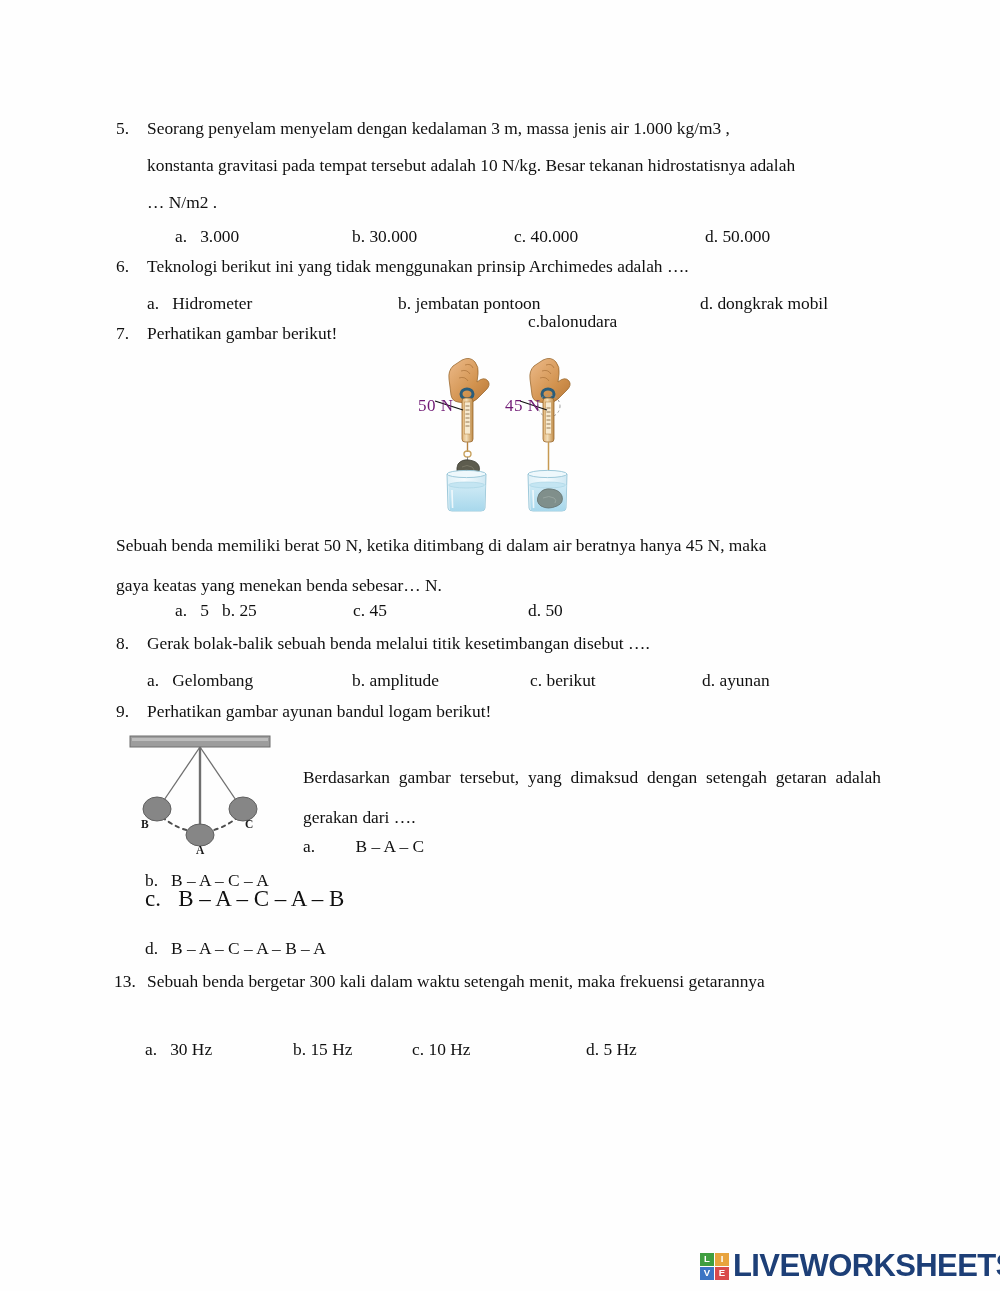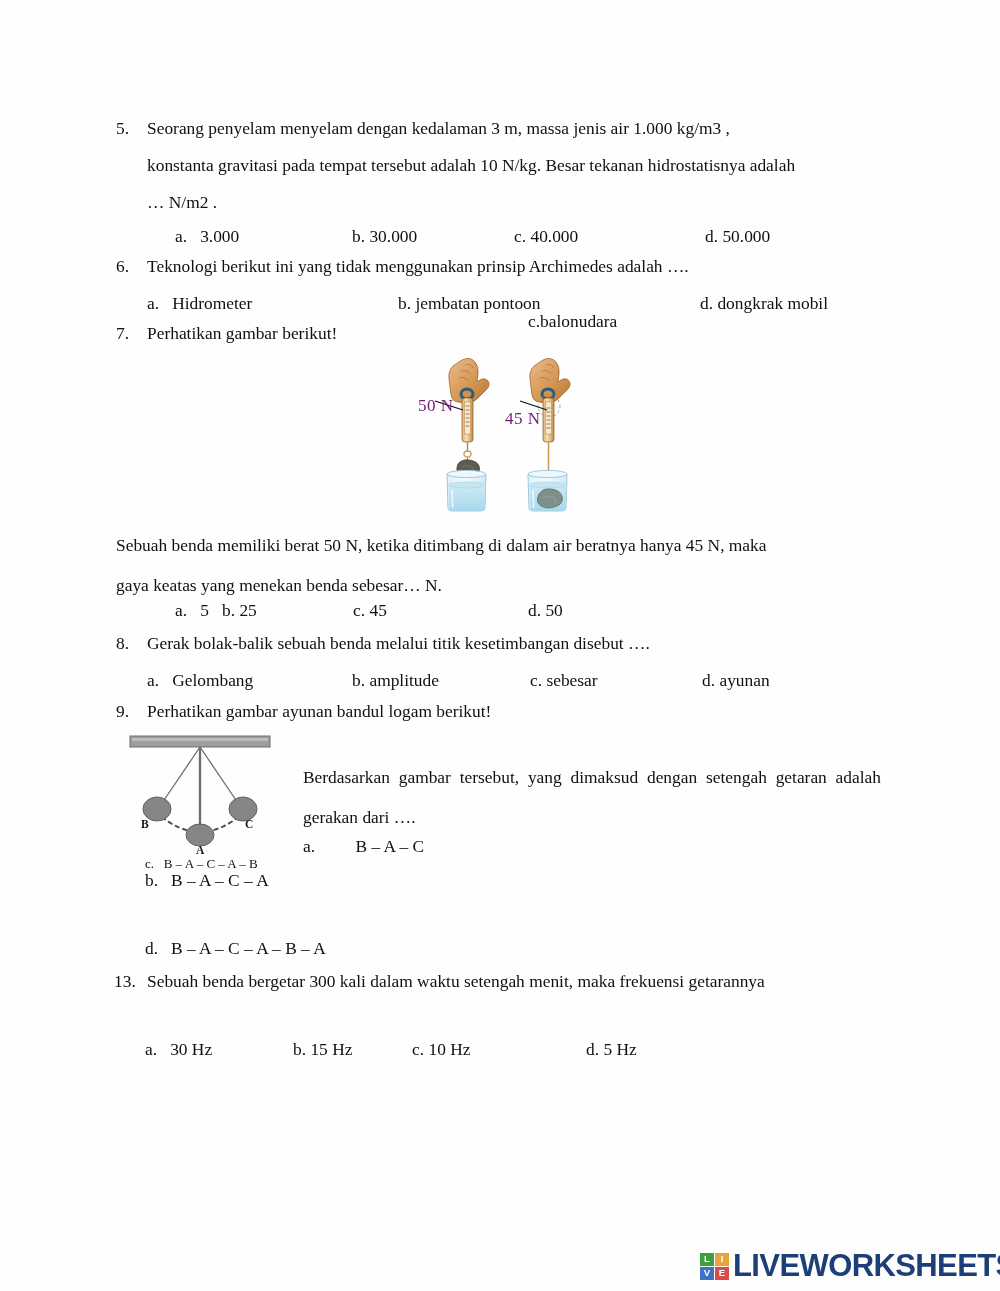--- a/index.html
+++ b/index.html
@@ -186,21 +186,21 @@
 
   <div class="q" style="top:315px;">
     <span class="qnum">7.</span>
     <div class="qbody">
       <div>Perhatikan gambar berikut!</div>
     </div>
   </div>
 
   <div class="fig-buoy">
     <span class="scale-label" style="left:13px; top:44px;">50 N</span>
-    <span class="scale-label" style="left:100px; top:57px;">45 N</span>
+    <span class="scale-label" style="left:100px; top:44px;">45 N</span>
 
     <svg width="180" height="160" viewBox="0 0 180 160">
       <defs>
         <linearGradient id="waterGrad" x1="0" y1="0" x2="0" y2="1">
           <stop offset="0%" stop-color="#cfeaf5"></stop>
           <stop offset="100%" stop-color="#a8d8ec"></stop>
         </linearGradient>
         <linearGradient id="glassGrad" x1="0" y1="0" x2="1" y2="0">
           <stop offset="0%" stop-color="#dff1f8"></stop>
           <stop offset="45%" stop-color="#f4fbfe"></stop>
@@ -322,21 +322,21 @@
     <div class="opt" style="left:31px;">
       <span class="lab">a.</span>
       &nbsp;&nbsp;<span>Gelombang</span>
     </div>
     <div class="opt" style="left:236px;">
       <span class="lab">b.</span>
       <span>amplitude</span>
     </div>
     <div class="opt" style="left:414px;">
       <span class="lab">c.</span>
-      <span>sebesar</span>
+      <span>berikut</span>
     </div>
     <div class="opt" style="left:586px;">
       <span class="lab">d.</span>
       <span>ayunan</span>
     </div>
   </div>
 
   <div class="q" style="top:693px;">
     <span class="qnum">9.</span>
     <div class="qbody">
@@ -369,21 +369,21 @@
 
   <div class="opt" style="position:absolute; left:303px; top:828px; font-size:17.4px; line-height:37px;">
     <span class="lab">a.</span>
     <span style="display:inline-block;width:36px;"></span><span>B – A – C</span>
   </div>
 
   <div class="opt" style="position:absolute; left:145px; top:862px; font-size:17.4px; line-height:37px;">
     <span class="lab">b.</span>
     &nbsp;&nbsp;<span>B – A – C – A</span>
   </div>
-  <div class="opt" style="position:absolute; left:145px; top:845px; font-size:13px; line-height:37px;">
+  <div class="opt" style="position:absolute; left:145px; top:880px; font-size:23px; line-height:37px;">
     <span class="lab">c.</span>
     &nbsp;&nbsp;<span>B – A – C – A – B</span>
   </div>
   <div class="opt" style="position:absolute; left:145px; top:930px; font-size:17.4px; line-height:37px;">
     <span class="lab">d.</span>
     &nbsp;&nbsp;<span>B – A – C – A – B – A</span>
   </div>
 
   <div class="q" style="left:114px; top:963px;">
     <span class="qnum">13.</span>

